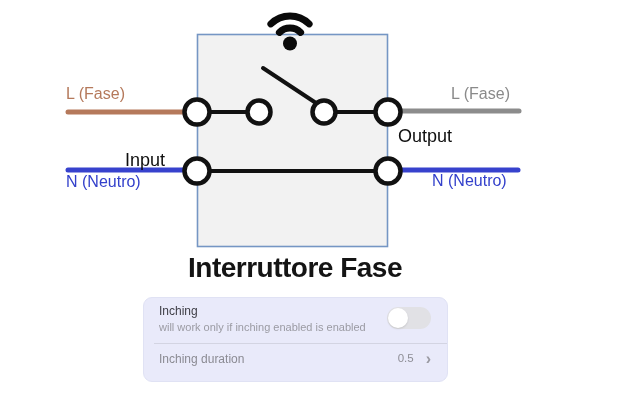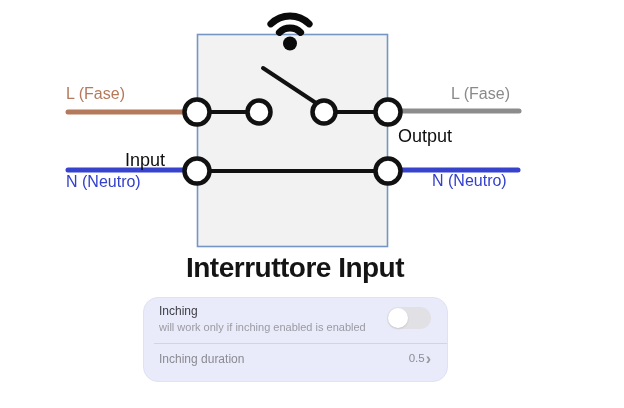--- a/index.html
+++ b/index.html
@@ -14,40 +14,40 @@
   .lbl-neutral-in{left:66px;top:173px;font-size:16px;color:#3340cb;}
   .lbl-phase-out{left:451px;top:85px;font-size:16px;color:#8a8a8a;}
   .lbl-output{left:398px;top:126px;font-size:18px;color:#0e0e0e;}
   .lbl-neutral-out{left:432px;top:172px;font-size:16px;color:#3340cb;}
   .diagram-title{
     position:absolute;left:95px;top:252px;width:400px;text-align:center;
     font-size:28px;font-weight:bold;color:#141414;letter-spacing:-0.5px;
   }
   .panel{
     position:absolute;left:143px;top:297px;width:305px;height:85px;
-    background:#e9eafa;border-radius:15px;border:1px solid #e0e2f4;box-sizing:border-box;
+    background:#e9eafa;border-radius:9px;border:1px solid #e0e2f4;box-sizing:border-box;
   }
   .row1{position:absolute;left:15px;top:6px;right:70px;}
   .row-label{font-size:12px;color:#3f3f47;line-height:15px;}
   .row-sub{font-size:11px;color:#9b9ba3;line-height:14px;margin-top:1px;}
   .toggle{
     position:absolute;right:16px;top:9px;width:44px;height:22px;border-radius:11px;
     background:#e1e1e5;cursor:pointer;
   }
   .toggle .knob{
     position:absolute;left:1px;top:1px;width:20px;height:20px;border-radius:50%;
     background:#ffffff;box-shadow:0 1px 2px rgba(0,0,0,0.12);
   }
   .divider{position:absolute;left:10px;right:0;top:45px;height:1px;background:#d3d4e2;}
   .row2{
     position:absolute;left:15px;right:16px;top:54px;height:26px;
     display:flex;justify-content:space-between;align-items:flex-start;cursor:pointer;
   }
   .row2-label{font-size:12px;color:#8b8b93;}
-  .row2-value-wrap{display:flex;align-items:center;gap:1px;}
+  .row2-value-wrap{display:flex;align-items:center;gap:12px;}
   .row2-value{font-size:11.5px;color:#8e8e96;}
   .chevron{font-size:16px;line-height:11px;color:#9a9aa2;font-weight:bold;}
 </style>
 </head>
 <body>
 
 <div class="stage">
 
   <svg class="diagram-svg" width="624" height="300" viewBox="0 0 624 300">
 
@@ -78,21 +78,21 @@
     </g>
   </svg>
 
   <div class="lbl lbl-phase-in">L (Fase)</div>
   <div class="lbl lbl-input">Input</div>
   <div class="lbl lbl-neutral-in">N (Neutro)</div>
   <div class="lbl lbl-phase-out">L (Fase)</div>
   <div class="lbl lbl-output">Output</div>
   <div class="lbl lbl-neutral-out">N (Neutro)</div>
 
-  <div class="diagram-title">Interruttore Input</div>
+  <div class="diagram-title">Interruttore Fase</div>
 
   <div class="panel">
     <div class="row1">
       <div class="row-label">Inching</div>
       <div class="row-sub">will work only if inching enabled is enabled</div>
     </div>
     <div class="toggle">
       <div class="knob"></div>
     </div>
     <div class="divider"></div>

